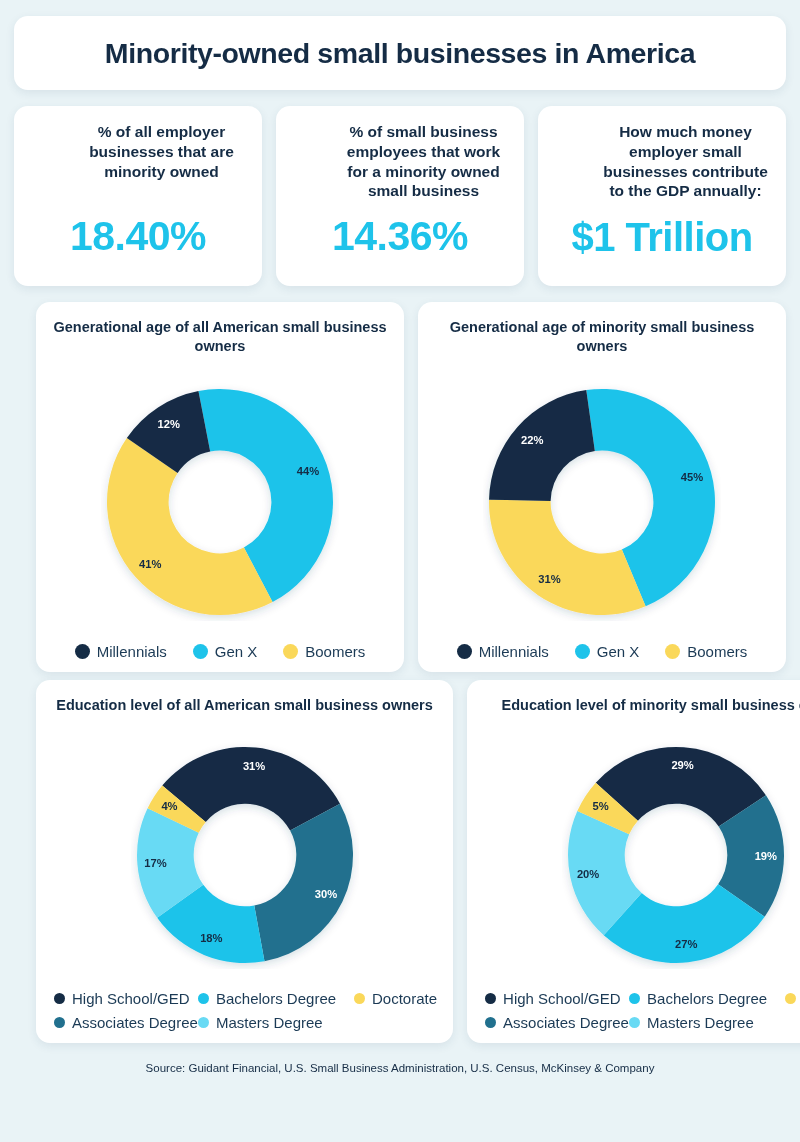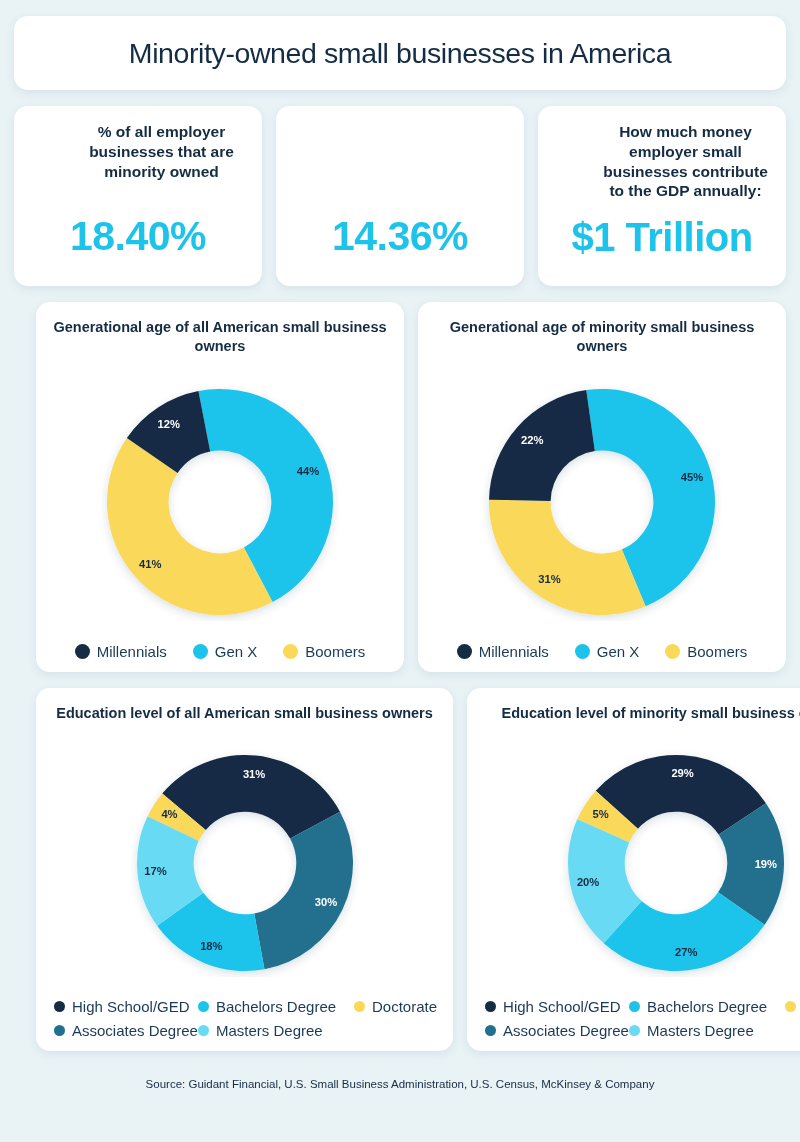--- a/index.html
+++ b/index.html
@@ -25,21 +25,21 @@
   
   .title-card {
     height: 74px;
     display: flex;
     align-items: center;
     justify-content: center;
     margin-bottom: 16px;
   }
   .title-text {
     font-size: 28.5px;
-    font-weight: 400;
+    font-weight: 700;
     color: #152c45;
     letter-spacing: -0.4px;
   }
   
   .stats-row {
     display: grid;
     grid-template-columns: repeat(3, 1fr);
     gap: 14px;
     margin-bottom: 16px;
   }
@@ -67,21 +67,21 @@
     margin-top: auto;
     margin-bottom: 14px;
     white-space: nowrap;
   }
   .stat-card.wide .stat-value { font-size: 40px; }
   
   .charts-row {
     display: grid;
     grid-template-columns: repeat(2, 1fr);
     gap: 14px;
-    margin-bottom: 16px;
+    margin-bottom: 8px;
     padding-left: 22px;
   }
   .chart-card {
     display: flex;
     flex-direction: column;
     align-items: center;
     padding: 16px 10px 12px 10px;
   }
   .chart-card.gen { height: 370px; }
   .chart-card.edu { height: 363px; }
@@ -160,20 +160,21 @@
   <div class="card title-card">
     <h1 class="title-text">Minority-owned small businesses in America</h1>
   </div>
 
   <div class="stats-row">
     <div class="card stat-card">
       <div class="stat-label">% of all employer businesses that are minority owned</div>
       <div class="stat-value">18.40%</div>
     </div>
     <div class="card stat-card">
+      <div class="stat-label">% of small business employees that work for a minority owned small business</div>
       <div class="stat-value">14.36%</div>
     </div>
     <div class="card stat-card wide">
       <div class="stat-label">How much money employer small businesses contribute to the GDP annually:</div>
       <div class="stat-value">$1 Trillion</div>
     </div>
   </div>
 
   <div class="charts-row">
     <div class="card chart-card gen">

